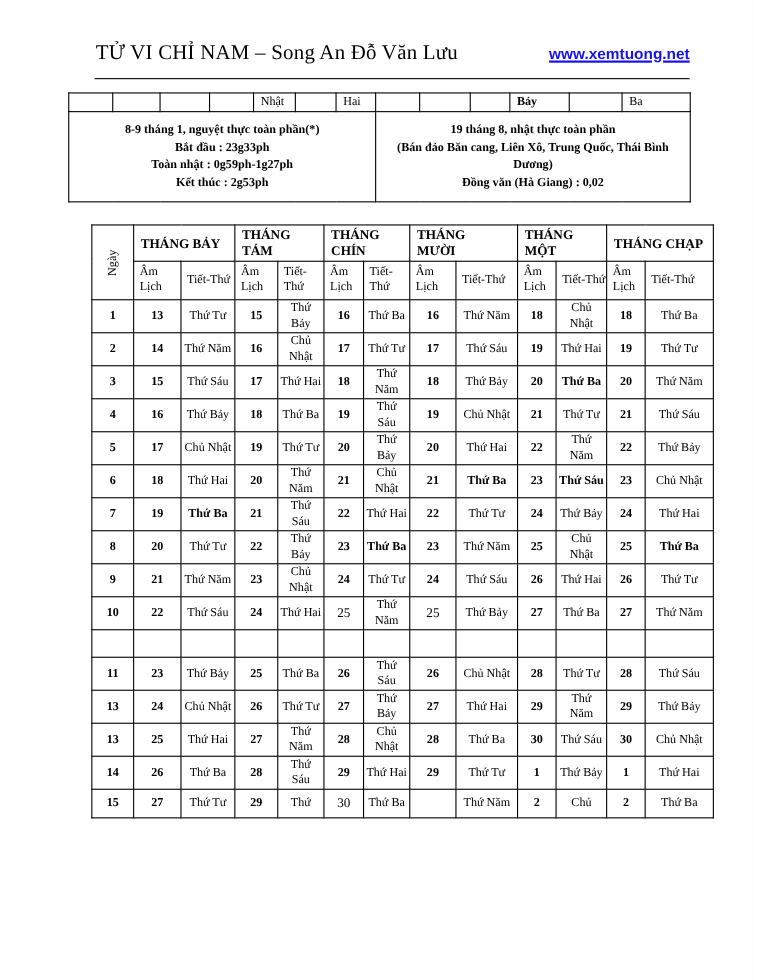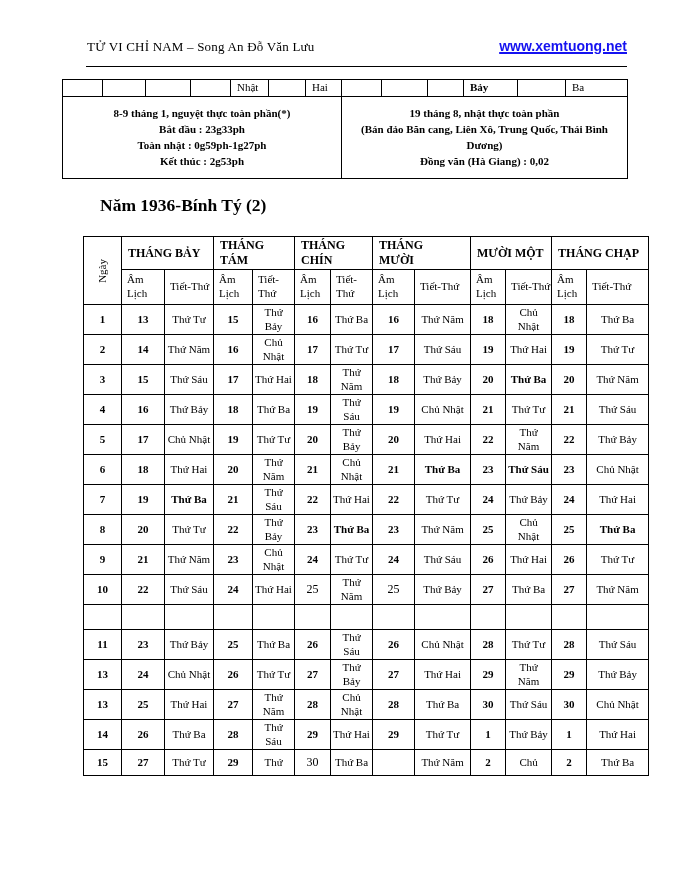--- a/index.html
+++ b/index.html
@@ -3,21 +3,21 @@
 <meta charset="utf-8">
 <style>
   * { margin:0; padding:0; box-sizing:border-box; }
   html,body { background:#e8e8e8; }
   .page {
     width:689px; height:891px; background:#ffffff; position:relative;
     font-family:"Liberation Serif", serif; color:#000; overflow:hidden;
     margin:0 auto;
   }
   .header { margin:38px 62px 0 87px; display:flex; justify-content:space-between; align-items:baseline; }
-  .doc-title { font-size:13px; letter-spacing:0.2px; }
+  .doc-title { font-size:19px; letter-spacing:0.2px; }
   .site-link { font-family:"Liberation Sans", sans-serif; font-weight:bold; font-size:14px;
     color:#1512f0; text-decoration:underline; text-decoration-thickness:2px; }
   .rule { border:none; border-top:1.5px solid #000; margin:11px 62px 0 86px; }
 
   table { border-collapse:collapse; table-layout:fixed; }
   td, th { border:1.5px solid #000; font-weight:normal; overflow:hidden; }
 
   
   .topTable { width:565px; margin:12px 0 0 62px;padding-left:16px; }
   .topTable td { font-size:11px; text-align:center; vertical-align:middle; line-height:1.2; }
@@ -100,21 +100,20 @@
           </td>
           <td class="eclipse-cell" colspan="6">
             <div class="eclipse-line">19 tháng 8, nhật thực toàn phần</div>
             <div class="eclipse-line">(Bán đảo Băn cang, Liên Xô, Trung Quốc, Thái Bình Dương)</div>
             <div class="eclipse-line">Đồng văn (Hà Giang) : 0,02</div>
           </td>
         </tr>
       </tbody>
   </table>
 
-  <div class="year-title">Năm 1936-Bính Tý (2)</div>
 
   <table class="calTable">
     <colgroup>
       <col style="width:38px">
       <col style="width:43px">
         <col style="width:49px">
       <col style="width:39px">
         <col style="width:42px">
       <col style="width:36px">
         <col style="width:42px">
@@ -130,21 +129,21 @@
           <th class="day-hd" rowspan="2">
             <span class="vtext">Ngày</span>
           </th>
           <th class="month-hd" colspan="2">THÁNG BẢY</th>
           <th class="month-hd" colspan="2">THÁNG
 TÁM</th>
           <th class="month-hd" colspan="2">THÁNG
 CHÍN</th>
           <th class="month-hd" colspan="2">THÁNG
 MƯỜI</th>
-          <th class="month-hd" colspan="2">MƯỜI MỘT</th>
+          <th class="month-hd" colspan="2">THÁNG MỘT</th>
           <th class="month-hd" colspan="2">THÁNG CHẠP</th>
         </tr>
         <tr>
           <th class="sub-hd">Âm Lịch</th>
           <th class="sub-hd">Tiết-Thứ</th>
           <th class="sub-hd">Âm Lịch</th>
           <th class="sub-hd">Tiết-Thứ</th>
           <th class="sub-hd">Âm Lịch</th>
           <th class="sub-hd">Tiết-Thứ</th>
           <th class="sub-hd">Âm Lịch</th>

